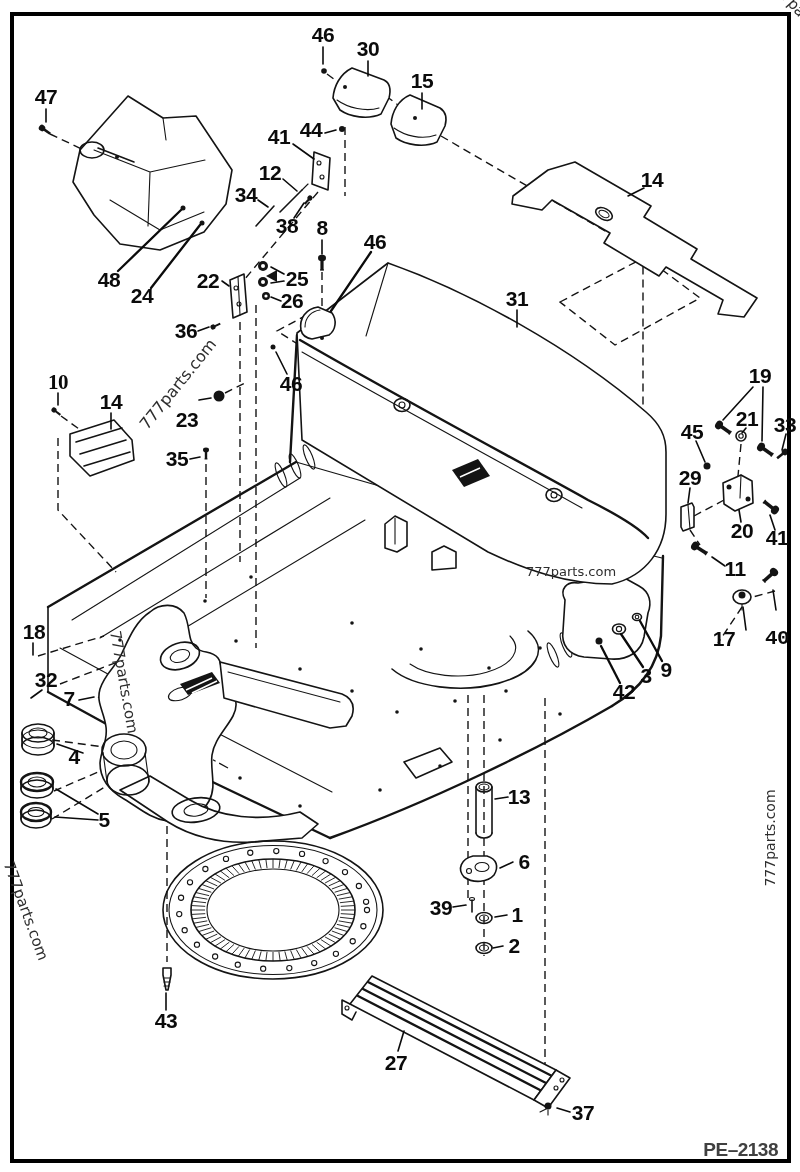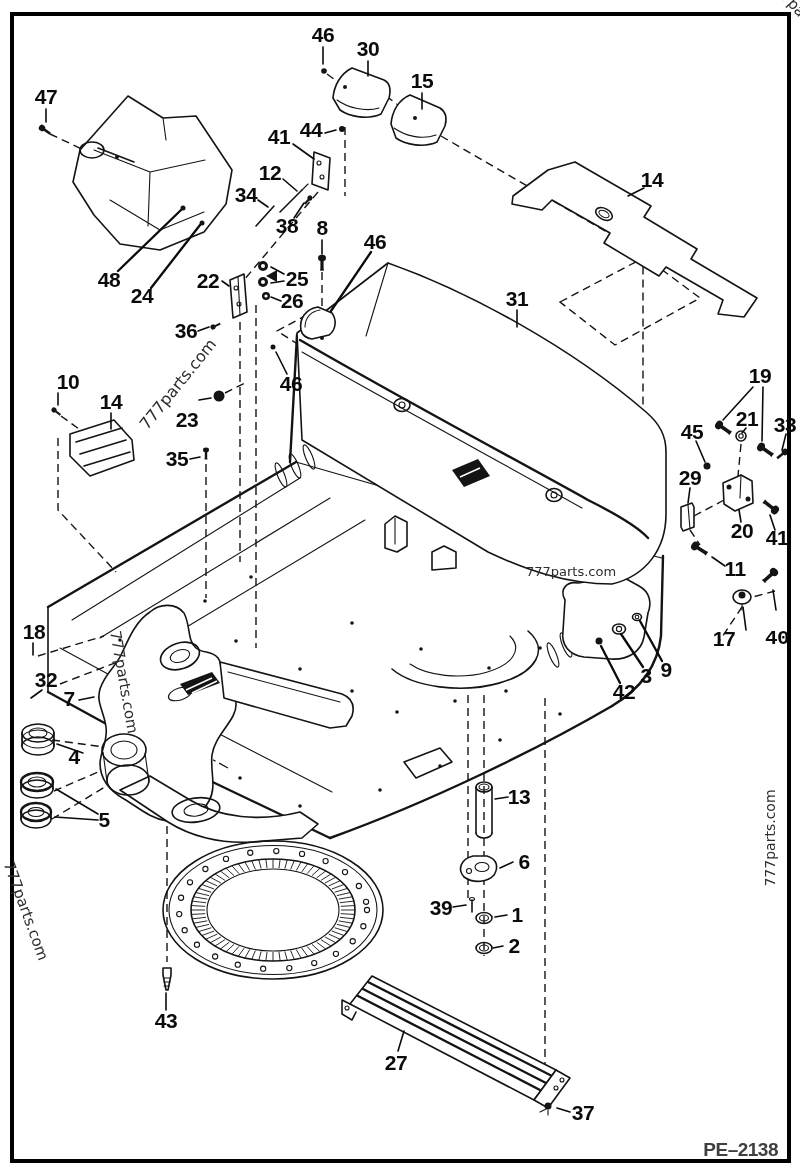--- a/index.html
+++ b/index.html
@@ -506,21 +506,21 @@
       <div class="callout" style="left: 322px; top: 228px;">8</div>
       <div class="callout" style="left: 375px; top: 242px;">46</div>
       <div class="callout" style="left: 652px; top: 180px;">14</div>
       <div class="callout" style="left: 109px; top: 280px;">48</div>
       <div class="callout" style="left: 142px; top: 296px;">24</div>
       <div class="callout" style="left: 208px; top: 281px;">22</div>
       <div class="callout" style="left: 297px; top: 279px;">25</div>
       <div class="callout" style="left: 292px; top: 301px;">26</div>
       <div class="callout" style="left: 517px; top: 299px;">31</div>
       <div class="callout" style="left: 186px; top: 331px;">36</div>
-      <div class="callout" style="left: 68px; top: 382px;">10</div>
+      <div class="callout" style="left: 58px; top: 382px; font-family: Liberation Serif, serif;">10</div>
       <div class="callout" style="left: 111px; top: 402px;">14</div>
       <div class="callout" style="left: 187px; top: 400px; margin-top: 20px;">23</div>
       <div class="callout" style="left: 291px; top: 384px;">46</div>
       <div class="callout" style="left: 177px; top: 459px;">35</div>
       <div class="callout" style="left: 760px; top: 376px;">19</div>
       <div class="callout" style="left: 747px; top: 419px;">21</div>
       <div class="callout" style="left: 785px; top: 425px;">33</div>
       <div class="callout" style="left: 692px; top: 432px;">45</div>
       <div class="callout" style="left: 690px; top: 478px;">29</div>
       <div class="callout" style="left: 742px; top: 531px;">20</div>

